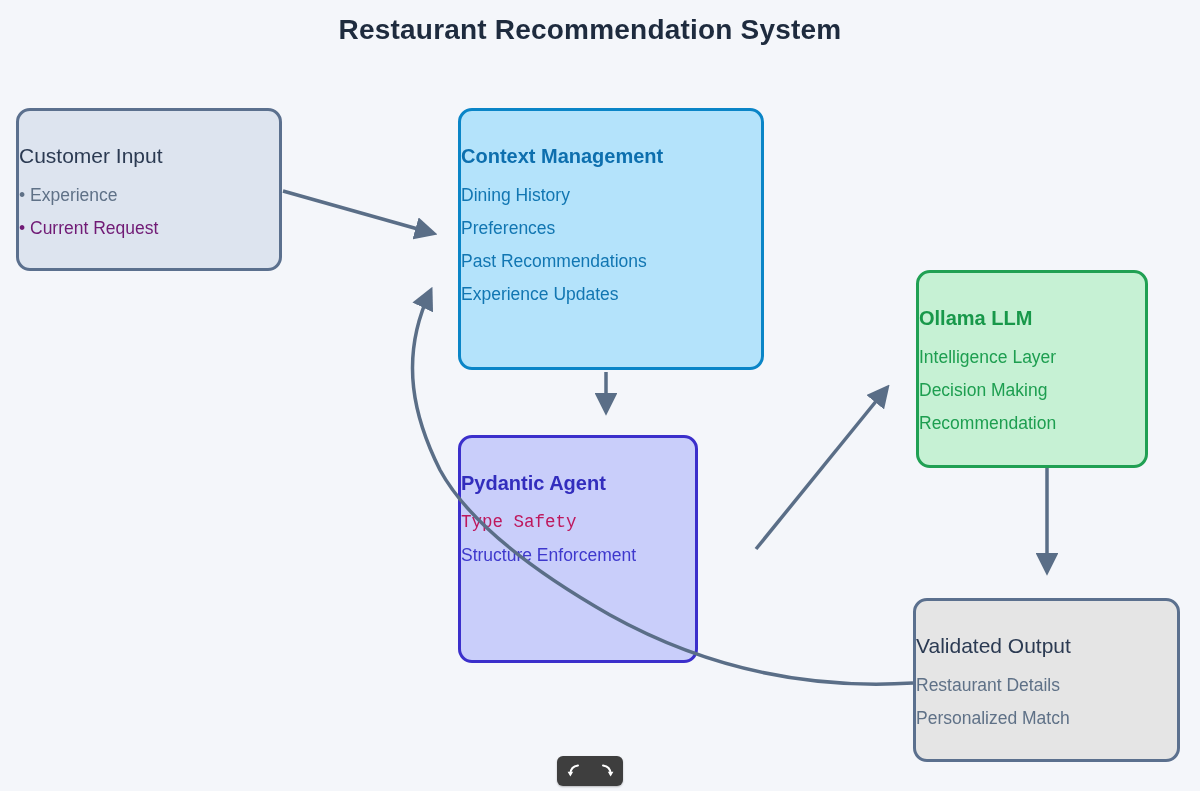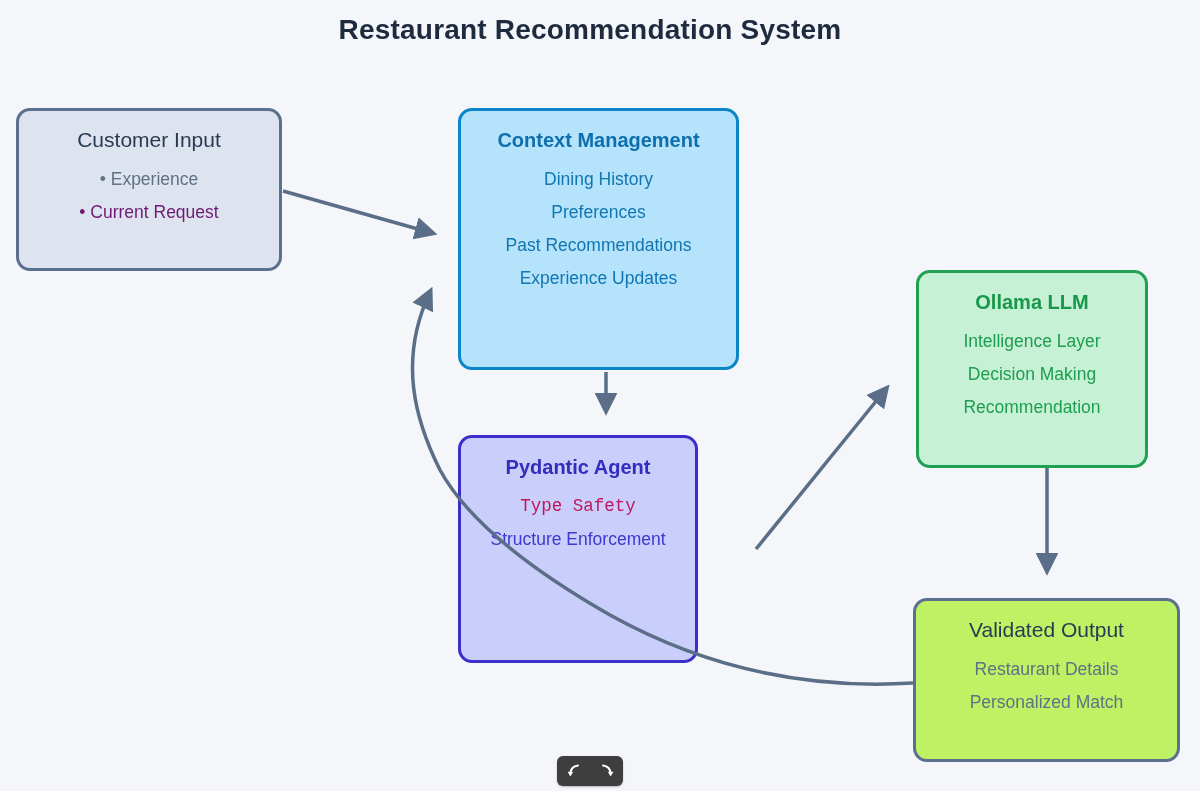--- a/index.html
+++ b/index.html
@@ -16,31 +16,30 @@
     position:absolute; top:14px; left:0; width:1180px;
     text-align:center;
     font-size:28px; font-weight:700; color:#1e2b3e;
     letter-spacing:0.2px;
   }
 
   .node {
     position:absolute;
     border:3px solid;
     border-radius:14px;
-    text-align:center;
-    padding-top:14px;
+    padding-top:30px;
     z-index:1;
   }
   .node-title { font-size:20px; font-weight:700; line-height:30px; }
   .node--plain .node-title { font-weight:400; font-size:21px; }
   .node-items { margin-top:8px; }
   .node-item { font-size:17.5px; line-height:33px; }
 
   .n0 { left:16px;  top:108px; width:266px; height:163px; }
-  .n1 { left:458px; top:108px; width:281px; height:262px; }
+  .n1 { left:458px; top:108px; width:306px; height:262px; }
   .n2 { left:458px; top:435px; width:240px; height:228px; }
   .n3 { left:916px; top:270px; width:232px; height:198px; }
   .n4 { left:913px; top:598px; width:267px; height:164px; }
 
   .edges-layer {
     position:absolute; inset:0; width:1200px; height:791px;
     z-index:5; pointer-events:none;
   }
   .edge { fill:none; stroke-width:3.5px; }
 
@@ -107,21 +106,21 @@
 
   <div class="node n3" style="background: rgb(198, 241, 212); border-color: rgb(32, 160, 83);">
     <div class="node-title" style="color: rgb(24, 152, 74);">Ollama LLM</div>
     <div class="node-items">
       <div class="node-item" style="color: rgb(29, 158, 80);">Intelligence Layer</div>
       <div class="node-item" style="color: rgb(29, 158, 80);">Decision Making</div>
       <div class="node-item" style="color: rgb(29, 158, 80);">Recommendation</div>
     </div>
   </div>
 
-  <div class="node node--plain n4" style="background: #bef264; border-color: rgb(91, 112, 142);">
+  <div class="node node--plain n4" style="background: #e5e5e5; border-color: rgb(91, 112, 142);">
     <div class="node-title" style="color: rgb(43, 58, 82);">Validated Output</div>
     <div class="node-items">
       <div class="node-item" style="color: rgb(95, 113, 135);">Restaurant Details</div>
       <div class="node-item" style="color: rgb(95, 113, 135);">Personalized Match</div>
     </div>
   </div>
 
   <div class="controls" style="background: rgb(62, 62, 62);">
     <button class="ctrl-btn">
       <svg width="22" height="22" viewBox="0 0 22 22">

